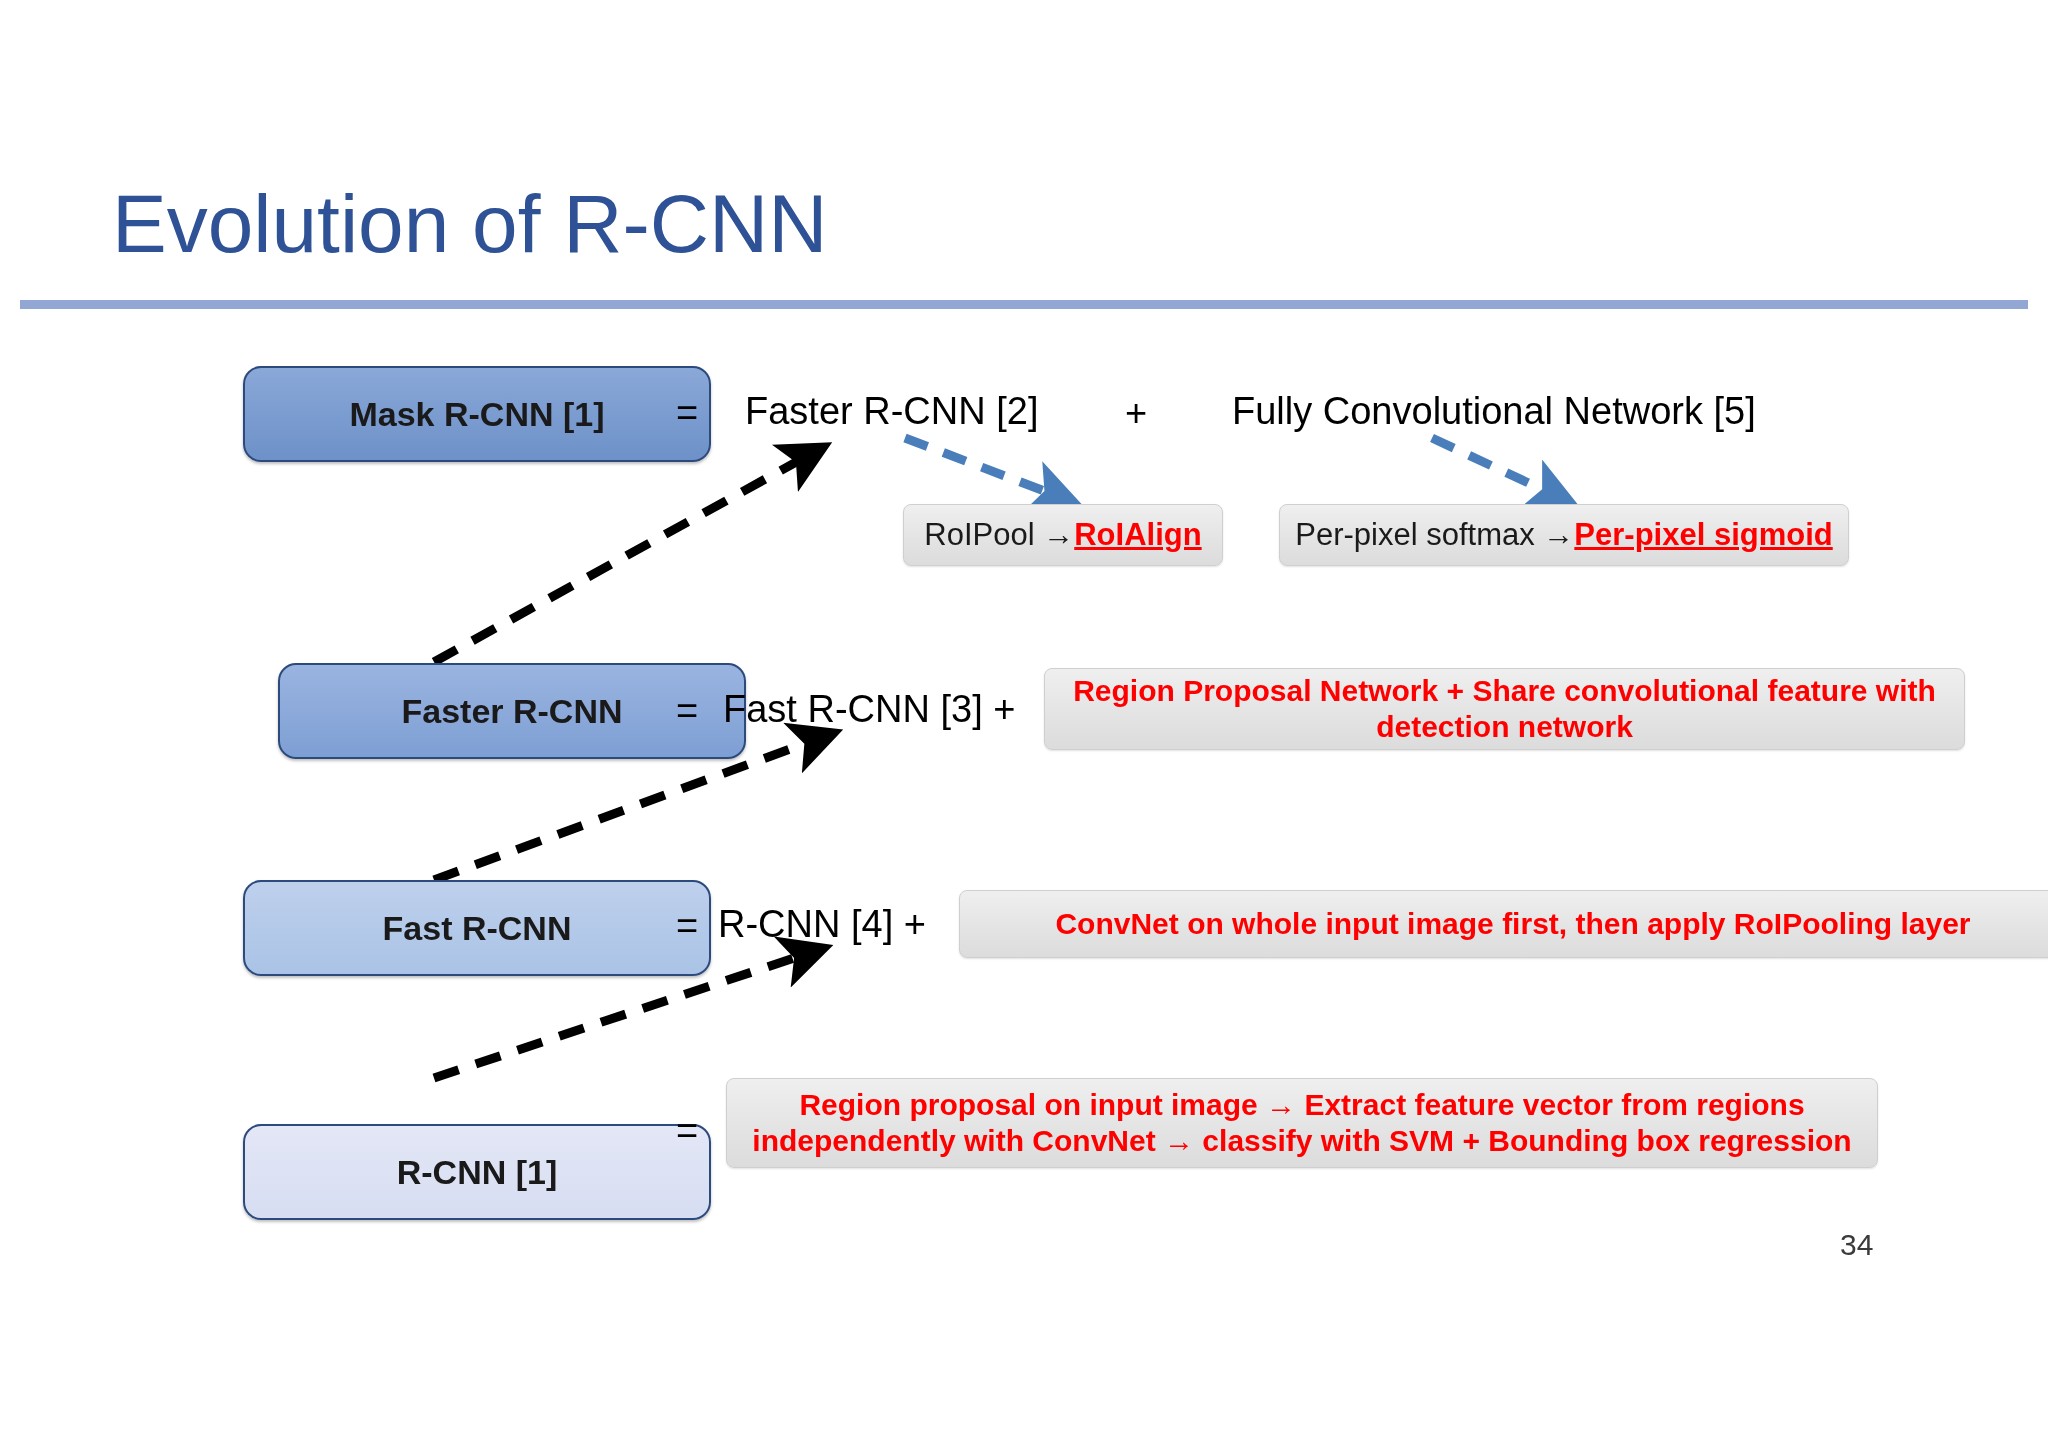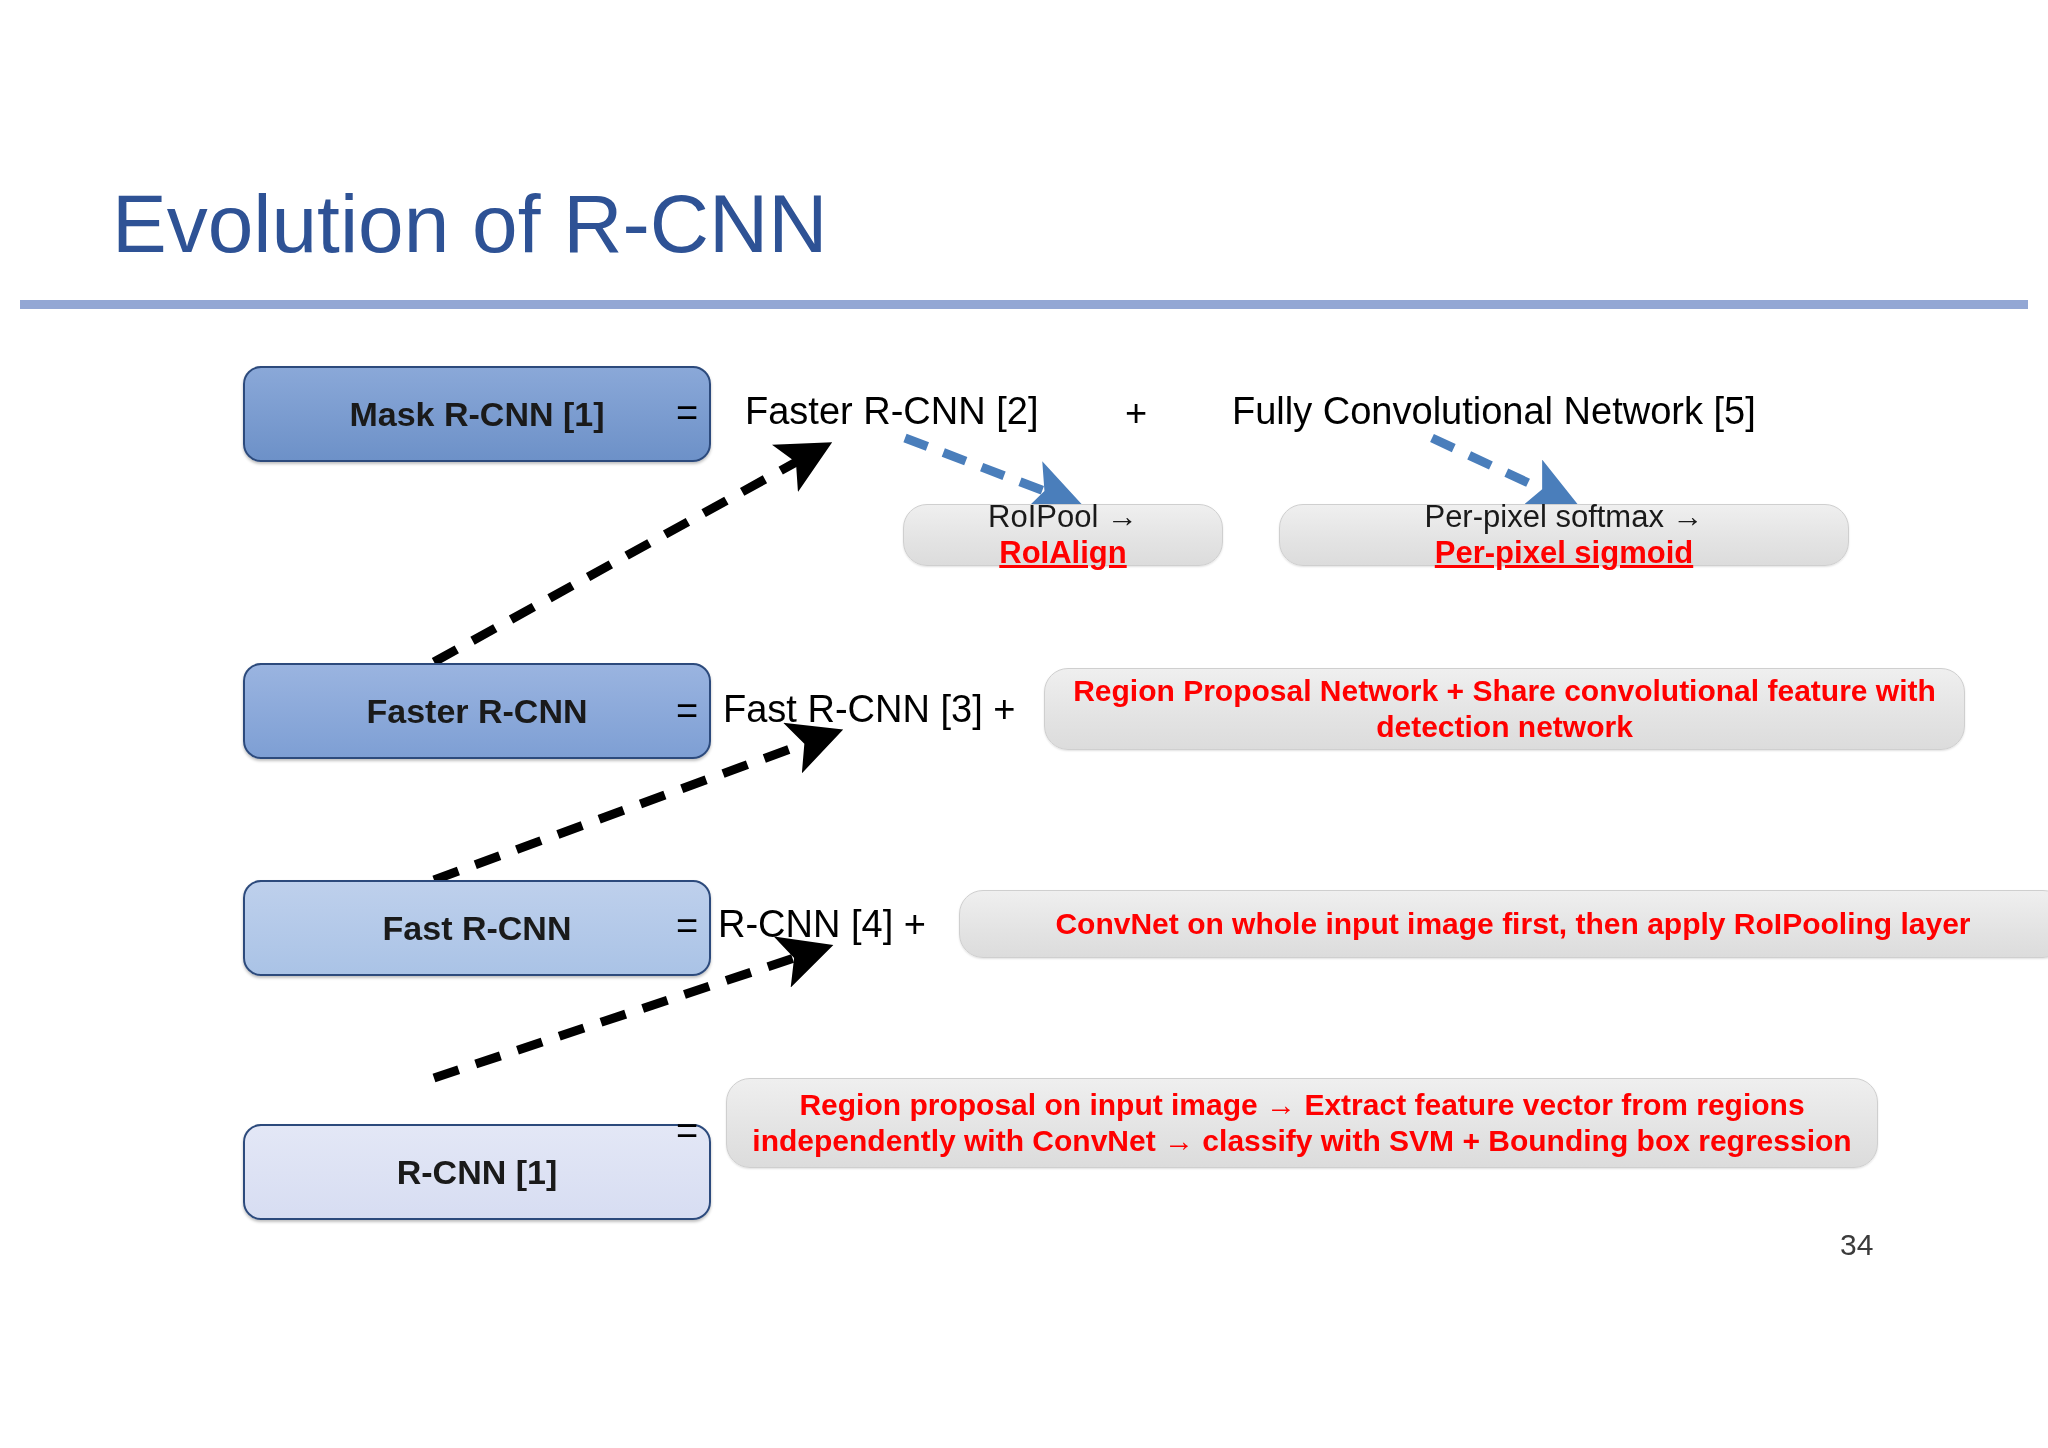--- a/index.html
+++ b/index.html
@@ -68,21 +68,21 @@
     text-align: right;
     font-weight: bold;
     font-size: 34px;
     color: #1a1a1a;
     box-shadow: 0 2px 3px rgba(0,0,0,0.25);
     left: 243px;
     width: 468px;
     height: 96px;
   }
   .model-box.lvl1 { background: linear-gradient(180deg,#8aa8d8 0%, #6d91c8 100%); top: 366px; }
-  .model-box.lvl2 { background: linear-gradient(180deg,#9ab4e0 0%, #7e9fd4 100%); top: 663px; }
+  .model-box.lvl2 { background: linear-gradient(180deg,#9ab4e0 0%, #7e9fd4 100%); top: 663px; margin-left: 35px; }
   .model-box.lvl3 { background: linear-gradient(180deg,#bed0ec 0%, #aac3e6 100%); top: 880px; }
   .model-box.lvl4 { background: linear-gradient(180deg,#e3e7f6 0%, #d7ddf2 100%); top: 1124px; }
 
   
   .eq {
     position: absolute;
     font-size: 38px;
     color: #000000;
     white-space: nowrap;
     font-weight: 400;
@@ -105,27 +105,26 @@
   #eq3-a      { left: 718px; top: 903px; }
 
   #eq4-equals { left: 676px; top: 1110px; }
 
   
   .note-box {
     position: absolute;
     box-sizing: border-box;
     background: linear-gradient(180deg,#efefef 0%, #e3e3e3 60%, #dcdcdc 100%);
     border: 1px solid #cfcfcf;
-    border-radius: 24px;
+    border-radius: 8px;
     display: flex;
     align-items: center;
     justify-content: center;
     text-align: center;
     box-shadow: 0 1px 2px rgba(0,0,0,0.12);
-    flex-direction: column;
   }
   .note-plain {
     font-size: 31px;
     color: #1a1a1a;
     font-weight: 400;
   }
   .note-accent {
     font-size: 31px;
     color: #ff0000;
     font-weight: bold;

